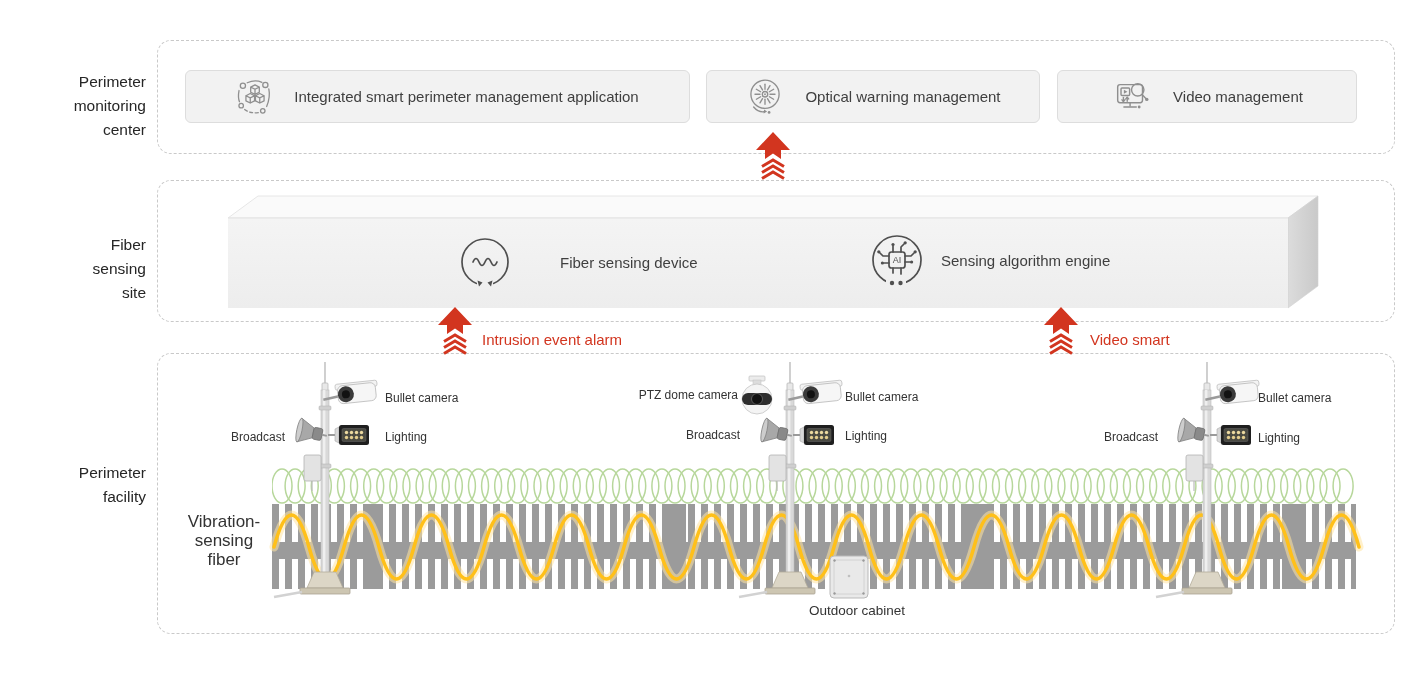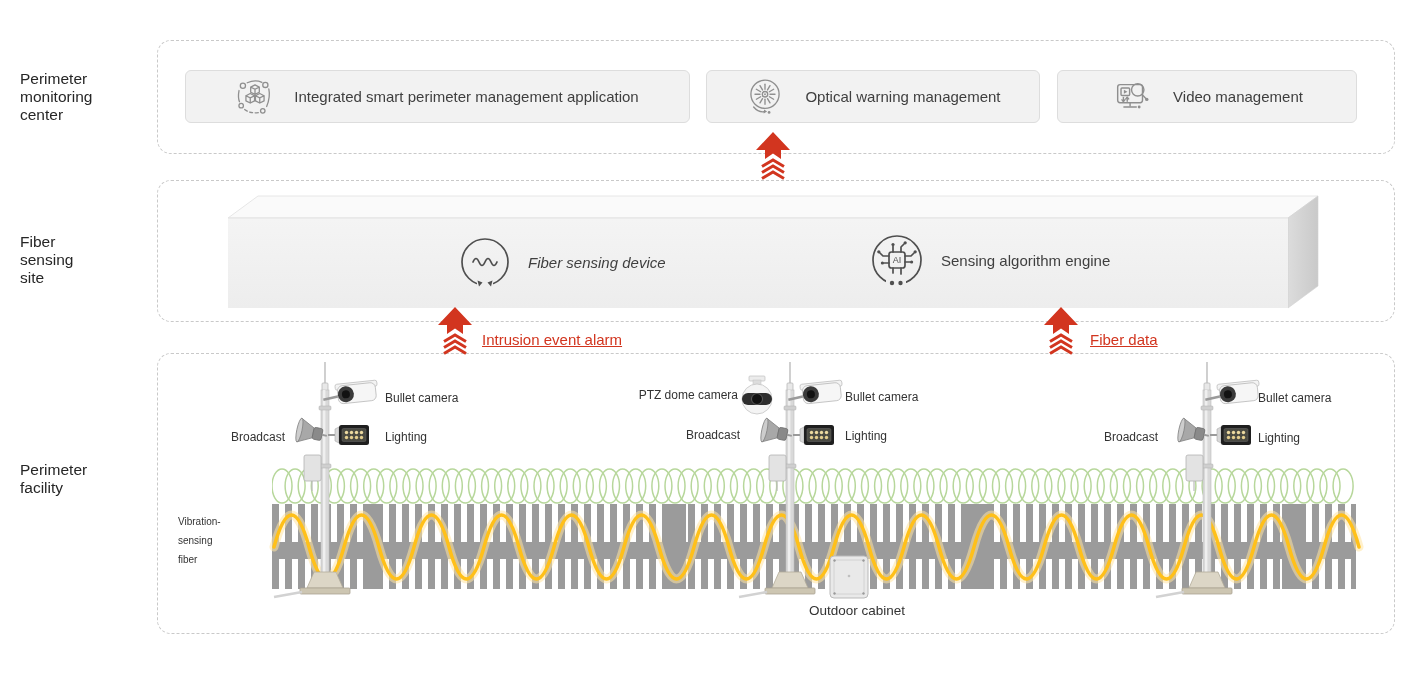--- a/index.html
+++ b/index.html
@@ -11,46 +11,46 @@
   html,body{margin:0;padding:0;background:#fff;}
   .canvas{
     position:relative;width:1420px;height:676px;background:#ffffff;overflow:hidden;
     font-family:"Liberation Sans",sans-serif;
   }
   .section{position:absolute;border:1px dashed #c9c9c9;border-radius:14px;box-sizing:border-box;z-index:0;}
   #sec-top{left:157px;top:40px;width:1238px;height:114px;}
   #sec-mid{left:157px;top:180px;width:1238px;height:142px;}
   #sec-bot{left:157px;top:353px;width:1238px;height:281px;}
 
-  .rail-label{position:absolute;left:20px;width:126px;text-align:left;font-size:15.5px;
-    line-height:18px;color:#262626;white-space:pre-line;z-index:2;}
+  .rail-label{position:absolute;left:20px;width:126px;text-align:right;font-size:15.5px;
+    line-height:24px;color:#262626;white-space:pre-line;z-index:2;}
   #rail-1{top:70px;}
   #rail-2{top:233px;}
   #rail-3{top:461px;}
 
   .card{position:absolute;height:53px;background:#f2f2f2;border:1px solid #dddddd;border-radius:6px;
     box-sizing:border-box;display:flex;align-items:center;justify-content:center;gap:20px;z-index:2;}
   #card-1{left:185px;top:70px;width:505px;}
   #card-2{left:706px;top:70px;width:334px;}
   #card-3{left:1057px;top:70px;width:300px;}
   .card .label{font-size:15px;color:#3f3f3f;white-space:nowrap;}
   .card svg{flex:0 0 auto;}
 
   .mid-label{position:absolute;font-size:15px;color:#3f3f3f;z-index:3;white-space:nowrap;}
-  #fiber-label{left:528px;top:254px;font-style:italic;}
+  #fiber-label{left:560px;top:254px;}
   #ai-label{left:941px;top:252px;text-align:right;}
   .mid-icon{position:absolute;z-index:3;}
   #fiber-icon{left:458px;top:235px;}
   #ai-icon{left:869px;top:232px;}
 
   .flow-arrow{position:absolute;z-index:5;}
   #arrow-a{left:756px;top:132px;}
   #arrow-b{left:437px;top:307px;}
   #arrow-c{left:1043px;top:307px;}
-  .flow-label{position:absolute;font-size:15px;color:var(--red);z-index:5;white-space:nowrap;text-decoration:underline;}
+  .flow-label{position:absolute;font-size:15px;color:var(--red);z-index:5;white-space:nowrap;}
   #flow-label-b{left:482px;top:331px;}
   #flow-label-c{left:1090px;top:331px;}
 
   #platform{position:absolute;left:220px;top:190px;z-index:1;}
 
   
   #fence{position:absolute;left:272px;top:504px;width:1084px;height:85px;z-index:1;
     background:repeating-linear-gradient(90deg,var(--fence) 0 7px,transparent 7px 13px);}
   #fence .rail{position:absolute;left:0;top:38px;width:100%;height:17px;background:var(--fence);}
   #fence .pillar{position:absolute;top:0;width:20px;height:85px;background:var(--fence);}
@@ -68,22 +68,22 @@
   #p1-bullet{left:385px;top:391px;}
   #p1-broadcast{left:205px;top:430px;width:80px;}
   #p1-lighting{left:385px;top:430px;}
   #p2-ptz{left:603px;top:388px;width:135px;}
   #p2-bullet{left:845px;top:390px;}
   #p2-broadcast{left:660px;top:428px;width:80px;}
   #p2-lighting{left:845px;top:429px;}
   #p3-bullet{left:1258px;top:391px;}
   #p3-broadcast{left:1078px;top:430px;width:80px;}
   #p3-lighting{left:1258px;top:431px;}
-  #vibration-label{position:absolute;left:178px;top:512px;width:92px;text-align:left;
-    font-size:10px;line-height:19px;color:#333;white-space:pre-line;z-index:4;}
+  #vibration-label{position:absolute;left:178px;top:512px;width:92px;text-align:center;
+    font-size:17px;line-height:19px;color:#333;white-space:pre-line;z-index:4;}
   #cabinet-label{position:absolute;left:787px;top:603px;width:140px;text-align:center;
     font-size:13.5px;color:#333;z-index:4;}
 
   .icon-stroke{stroke:#8f8f8f;fill:none;stroke-width:1.5;stroke-linecap:round;stroke-linejoin:round;}
   .dk{stroke:#4f4f4f;fill:none;stroke-width:1.7;stroke-linecap:round;stroke-linejoin:round;}
 </style>
 </head>
 <body>
 
 <div class="canvas">
@@ -283,21 +283,21 @@
   <svg class="flow-arrow" id="arrow-a" width="34" height="48" viewBox="0 0 34 48">
       <use href="#arrow-def"></use>
     </svg>
   <svg class="flow-arrow" id="arrow-b" width="36" height="48" viewBox="0 0 34 48">
       <use href="#arrow-def"></use>
     </svg>
   <svg class="flow-arrow" id="arrow-c" width="36" height="48" viewBox="0 0 34 48">
       <use href="#arrow-def"></use>
     </svg>
   <div class="flow-label" id="flow-label-b">Intrusion event alarm</div>
-  <div class="flow-label" id="flow-label-c">Fiber data</div>
+  <div class="flow-label" id="flow-label-c">Video smart</div>
 
   <div id="fence">
     <div class="rail"></div>
   <div class="pillar" style="left: 91px;"></div>
       <div class="pillar" style="left: 394px;"></div>
       <div class="pillar" style="left: 696px;"></div>
       <div class="pillar" style="left: 1010px;"></div>
     </div>
   <svg id="coils" width="1084" height="40" viewBox="0 0 1084 40">
       <ellipse cx="10" cy="20" rx="10" ry="17" fill="none" stroke-width="1.5" style="stroke: var(--coil);"></ellipse>

